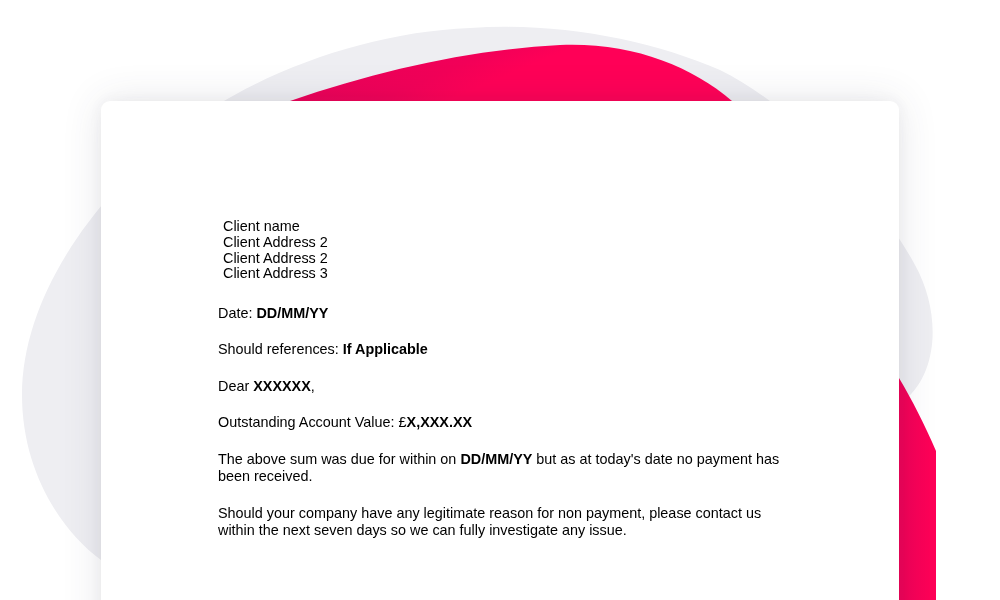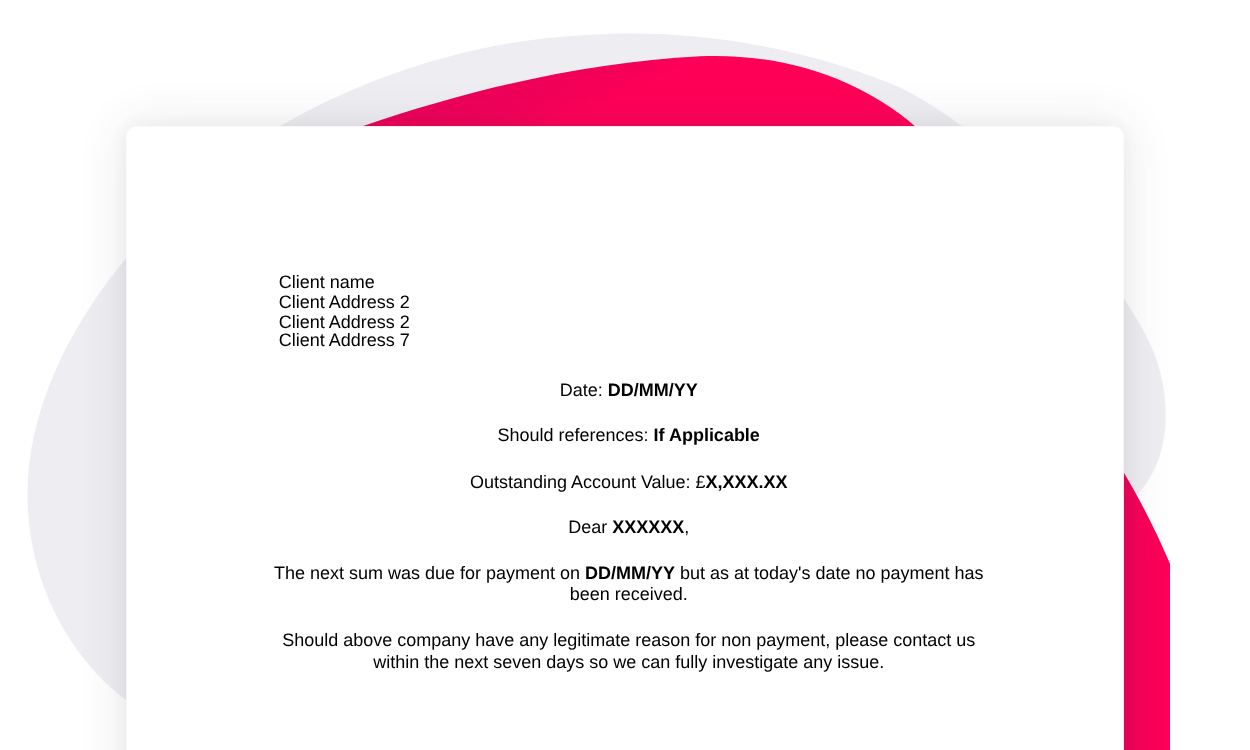--- a/index.html
+++ b/index.html
@@ -58,21 +58,20 @@
     }
     .body-text {
       position: absolute;
       left: 117px;
       top: 204px;
       width: 570px;
       line-height: 17.6px;
     }
     .body-text p {
       margin: 0;
-      text-align: center;
     }
     .body-text p.line-field { margin-bottom: 18.8px; }
     .body-text p.para { margin-bottom: 18.8px; }
     .bold { font-weight: bold; }
   </style>
 </head>
 <body>
 
 <div class="stage">
 
@@ -112,34 +111,34 @@
          L 899 600 Z" fill="url(#pinkGradRight)"></path>
   </svg>
 
   <div class="letter-card">
     <div class="letter-content">
 
       <div class="address-block client">
         <span class="address-line">Client name</span>
         <span class="address-line">Client Address 2</span>
         <span class="address-line">Client Address 2</span>
-        <span class="address-line">Client Address 7</span>
+        <span class="address-line">Client Address 3</span>
       </div>
 
 
       <div class="body-text">
         <p class="line-field"><span>Date: </span><span class="bold">DD/MM/YY</span></p>
 
         <p class="line-field"><span>Should references: </span><span class="bold">If Applicable</span></p>
 
+        <p class="line-field"><span>Dear </span><span class="bold">XXXXXX</span><span>,</span></p>
+
         <p class="line-field"><span>Outstanding Account Value: £</span><span class="bold">X,XXX.XX</span></p>
 
-        <p class="line-field"><span>Dear </span><span class="bold">XXXXXX</span><span>,</span></p>
+        <p class="para"><span>The above sum was due for within on </span><span class="bold">DD/MM/YY</span><span> but as at today's date no payment has been received.</span></p>
 
-        <p class="para"><span>The next sum was due for payment on </span><span class="bold">DD/MM/YY</span><span> but as at today's date no payment has been received.</span></p>
-
-        <p class="para">Should above company have any legitimate reason for non payment, please contact us within the next seven days so we can fully investigate any issue.</p>
+        <p class="para">Should your company have any legitimate reason for non payment, please contact us within the next seven days so we can fully investigate any issue.</p>
 
       </div>
 
     </div>
   </div>
 </div>
 
 </body></html>

